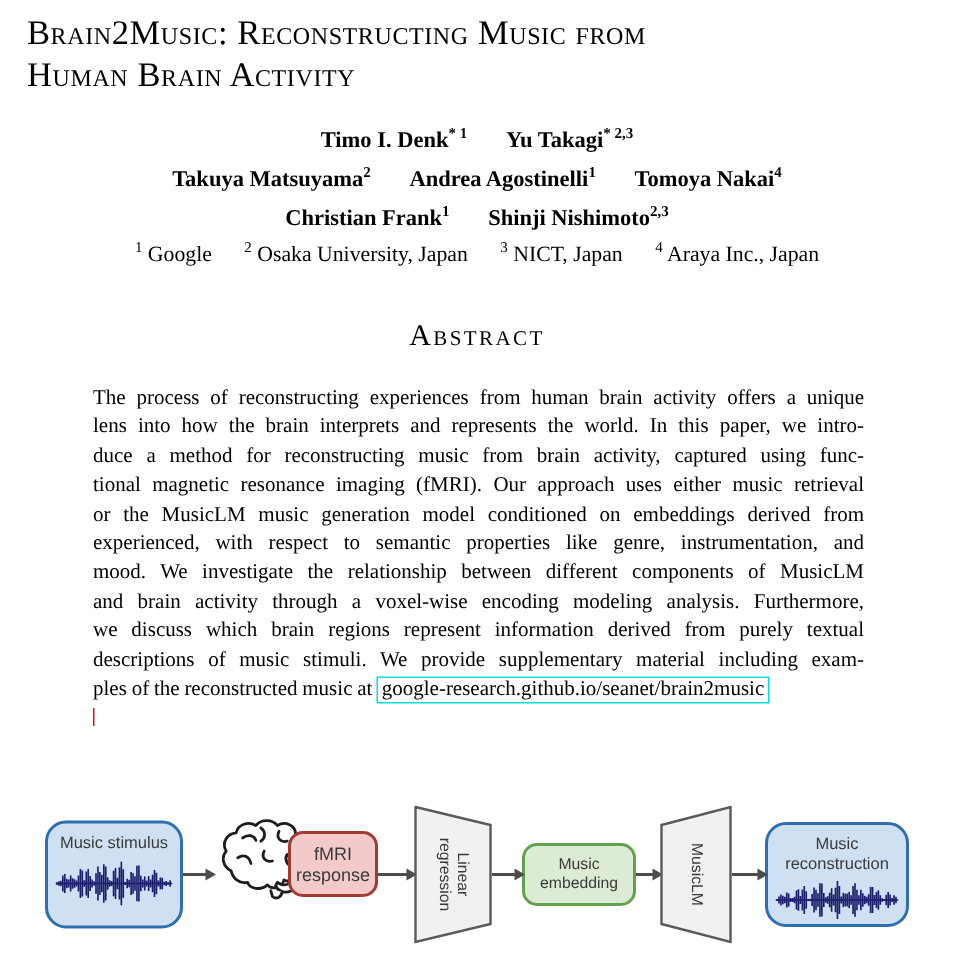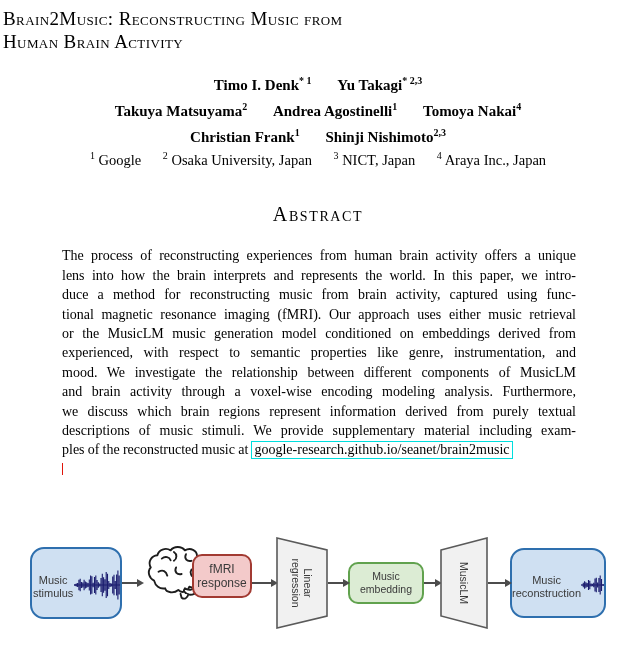--- a/index.html
+++ b/index.html
@@ -6,22 +6,22 @@
   .page{
     position:relative;
     width:636px;height:647px;
     background:#fff;
     font-family:"Liberation Serif", serif;
     color:#000;
     overflow:hidden;
   }
   
   .title{
-    margin:8px 0 0 3px;
-    font-size:19px;
+    margin:8px 0 0 18px;
+    font-size:23px;
     font-weight:500;
     font-variant:small-caps;
     letter-spacing:.4px;
     line-height:1.2;
   }
   
   .authors{margin-top:16px;text-align:center;}
   .author-row{font-size:15px;font-weight:bold;line-height:21px;}
   .author{margin:0 11px;white-space:nowrap;}
   sup{font-size:10px;}
@@ -65,21 +65,21 @@
   .figure{
     position:absolute;left:0;bottom:6px;
     width:636px;height:116px;
     display:flex;align-items:center;justify-content:center;
     font-family:"Liberation Sans", sans-serif;
   }
   .node{flex:none;box-sizing:border-box;}
   .bluebox{
     width:92px;height:72px;
     background:#cfe0f2;border:2.5px solid #2e6fae;border-radius:14px;
-    display:flex;align-items:center;
+    display:flex;flex-direction:column;align-items:center;
   }
   .bluebox .blabel{
     margin-top:7px;font-size:11px;color:#3a3a3a;text-align:center;line-height:1.15;
   }
   .redbox{
     width:60px;height:44px;
     background:#f3caca;border:2.2px solid #a23a32;border-radius:10px;
     display:flex;align-items:center;justify-content:center;
     font-size:12px;color:#3a3a3a;text-align:center;line-height:1.2;
     position:relative;top:-7px;margin-left:-16px;z-index:2;

